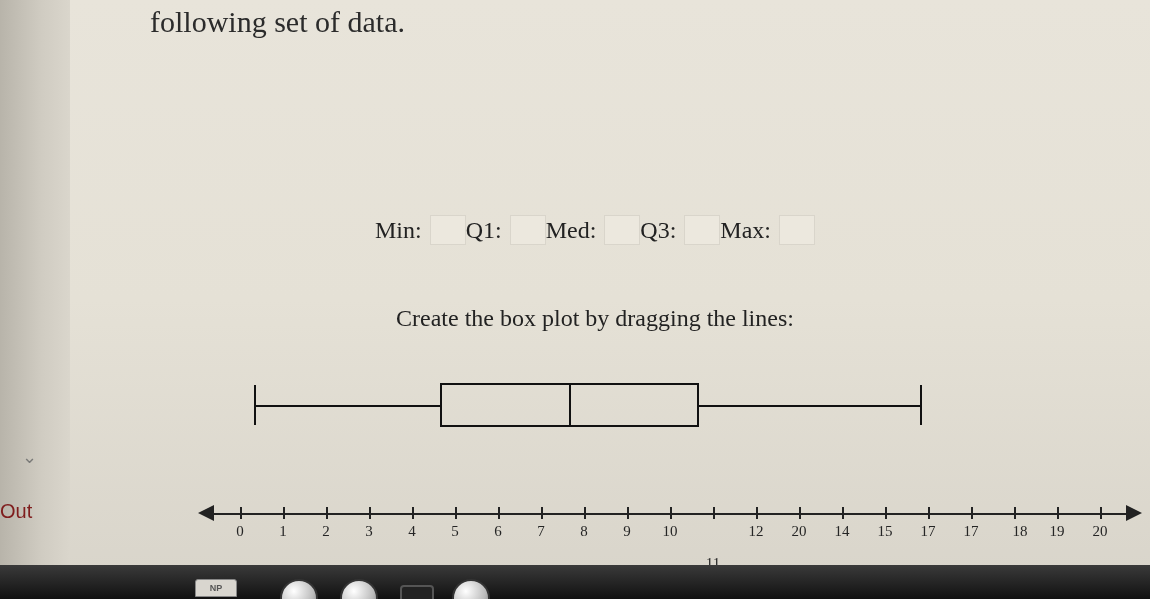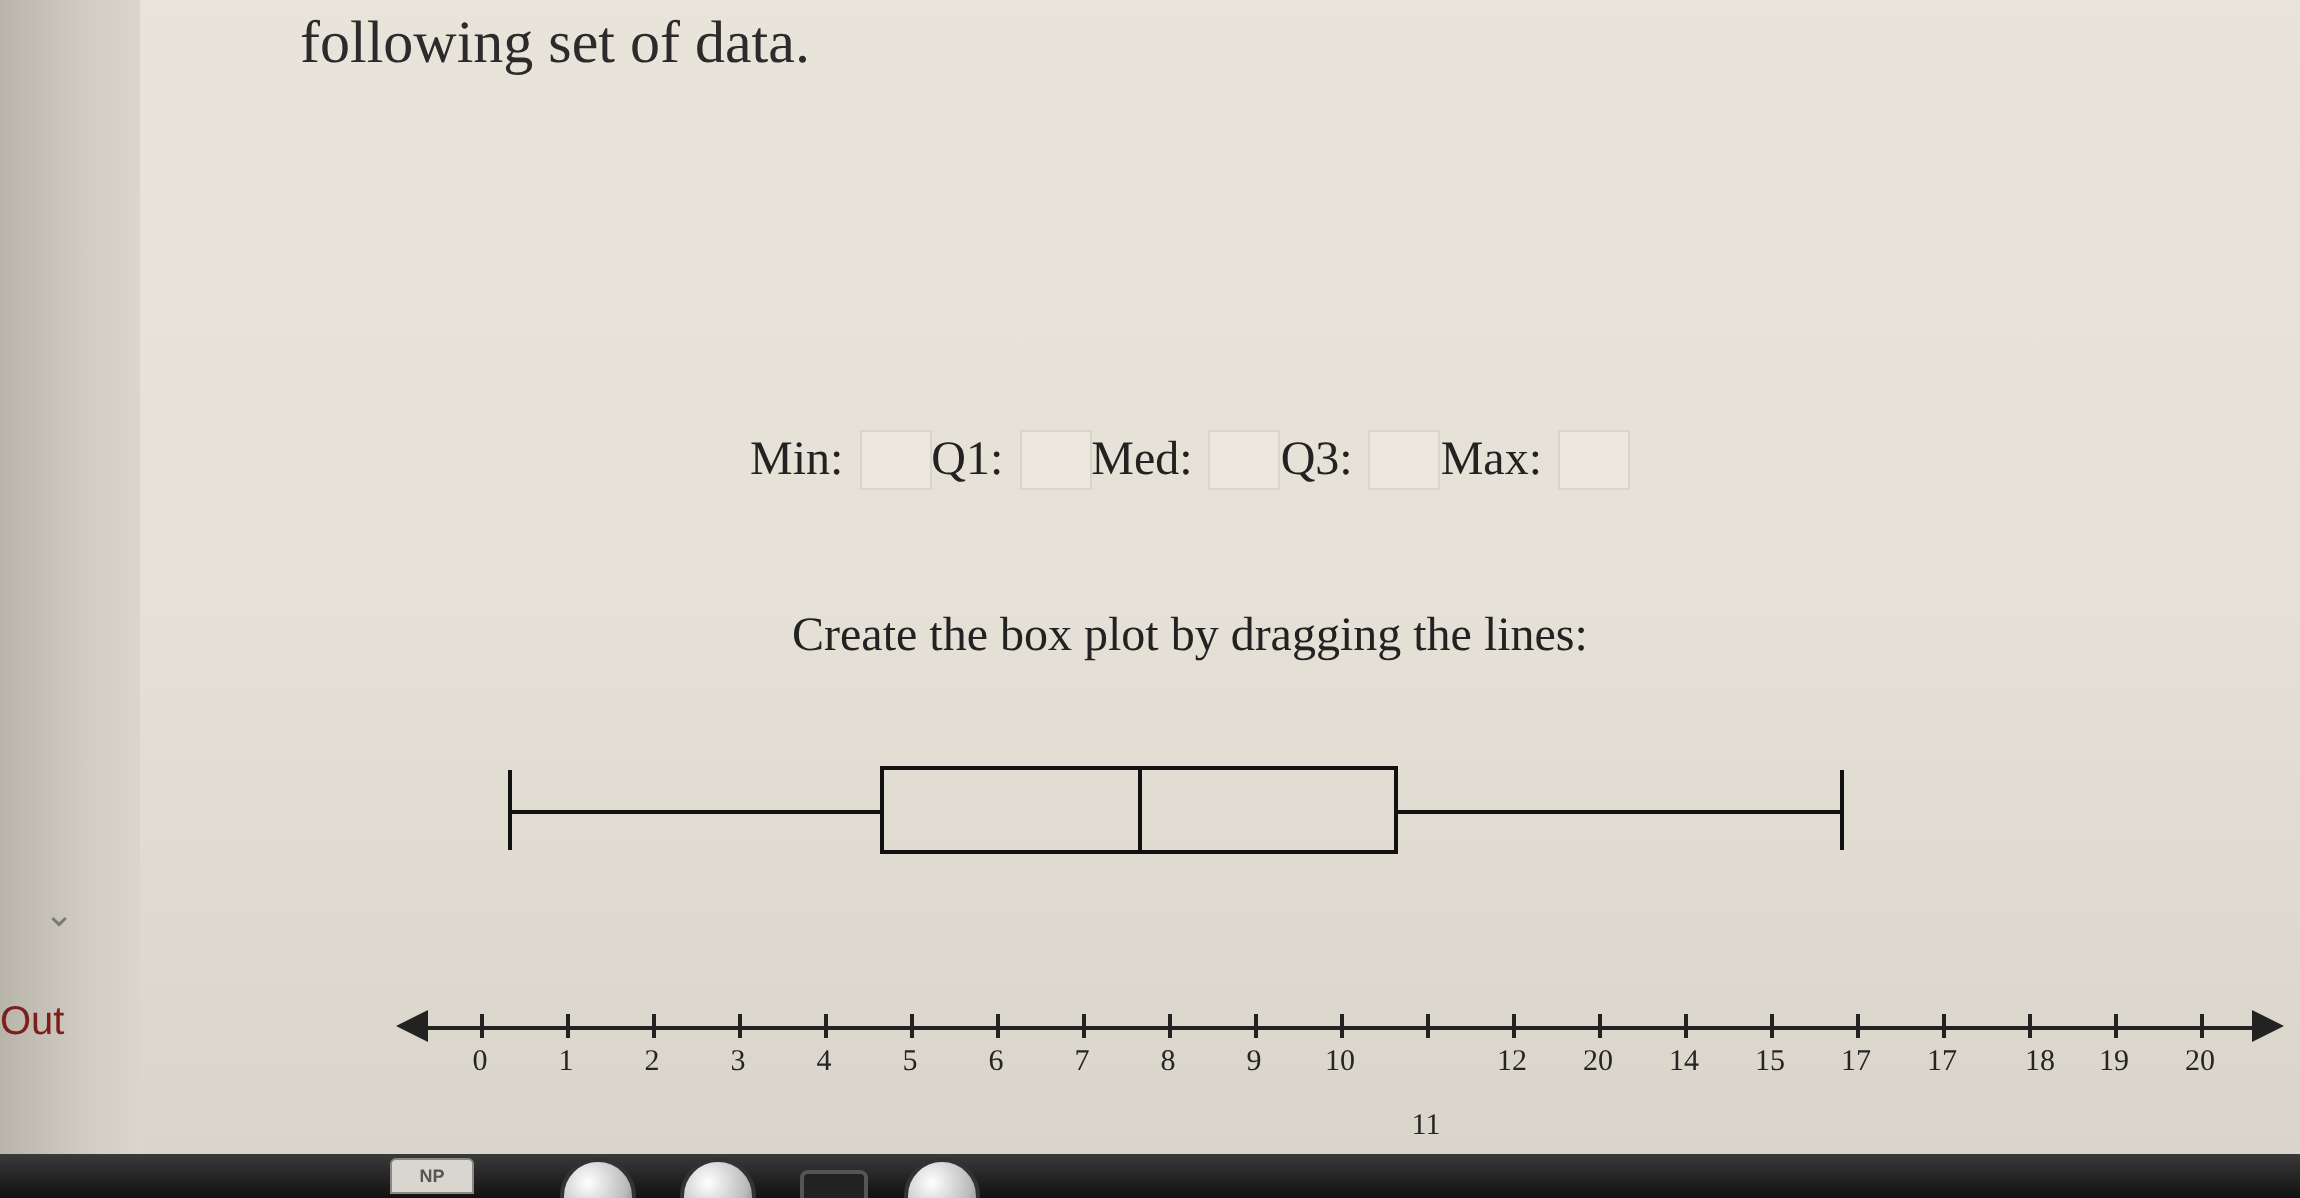--- a/index.html
+++ b/index.html
@@ -80,21 +80,21 @@
   .tick {
     position: absolute; top: 12px; width: 1.5px; height: 12px; background: #222;
   }
   .tick-label {
     position: absolute; top: 28px; font-size: 15px; color: #252525;
     transform: translateX(-50%); font-family: Georgia, serif;
   }
 
   
   .bottombar {
-    position: absolute; left: 0; right: 0; bottom: 0; height: 22px;
+    position: absolute; left: 0; right: 0; bottom: 0; height: 34px;
     background: linear-gradient(180deg, #3a3a3a 0%, #111 100%);
   }
   .btn-np {
     position: absolute; left: 195px; bottom: 2px; width: 42px; height: 18px;
     background: #d9d6cf; border: 1px solid #888; border-radius: 3px 3px 0 0;
     font-size: 9px; color: #555; text-align: center; line-height: 16px;
     font-family: Arial, sans-serif; font-weight: bold;
   }
   .round-btn {
     position: absolute; bottom: -18px; width: 38px; height: 38px; border-radius: 50%;

